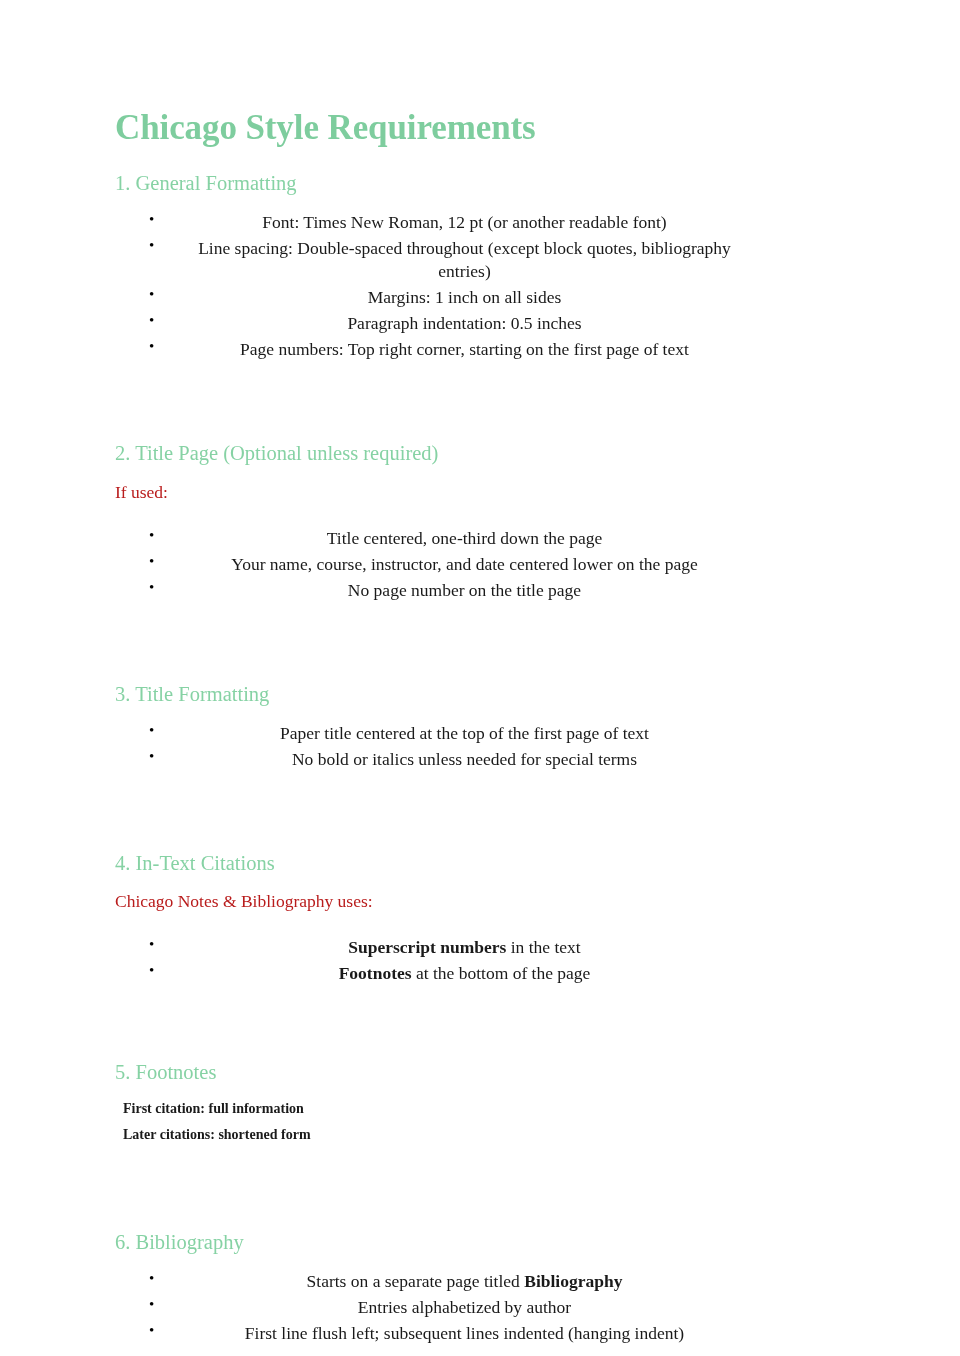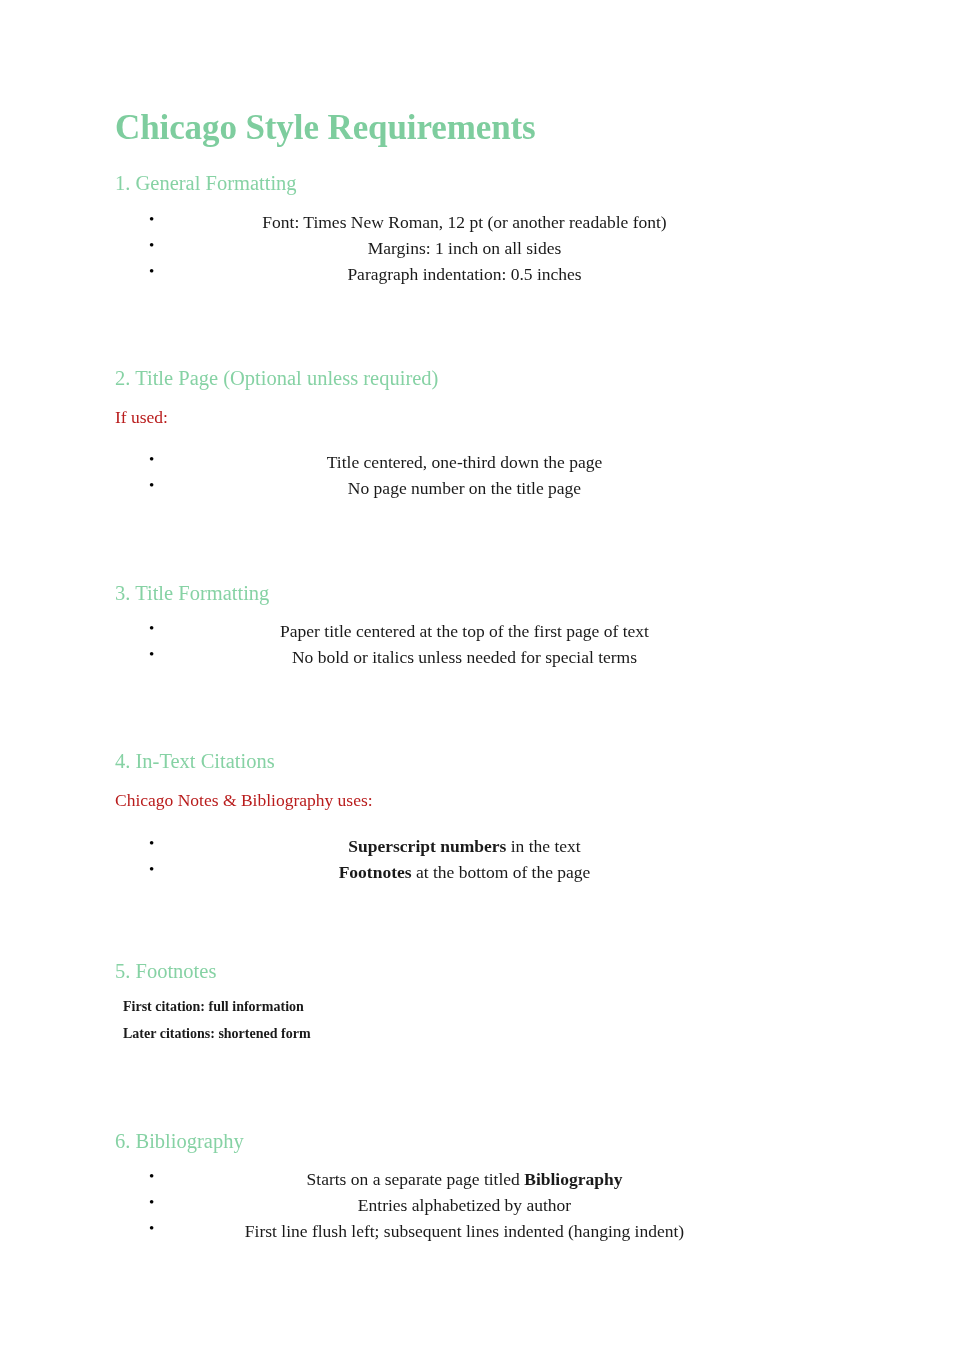--- a/index.html
+++ b/index.html
@@ -83,32 +83,35 @@
 <body>
 
 <div class="page">
 
   <h1 class="doc-title">Chicago Style Requirements</h1>
 
   <div class="section">
     <h2 class="section-heading">1. General Formatting</h2>
     <ul class="bullets">
       <li>Font: Times New Roman, 12 pt (or another readable font)</li>
+      <li>Line spacing: Double-spaced throughout (except block quotes, bibliography entries)</li>
       <li>Margins: 1 inch on all sides</li>
       <li>Paragraph indentation: 0.5 inches</li>
+      <li>Page numbers: Top right corner, starting on the first page of text</li>
     </ul>
   </div>
 
   <div class="gap-section"></div>
 
   <div class="section">
     <h2 class="section-heading">2. Title Page (Optional unless required)</h2>
     <p class="lead">If used:</p>
     <ul class="bullets">
       <li>Title centered, one-third down the page</li>
+      <li>Your name, course, instructor, and date centered lower on the page</li>
       <li>No page number on the title page</li>
     </ul>
   </div>
 
   <div class="gap-section"></div>
 
   <div class="section">
     <h2 class="section-heading">3. Title Formatting</h2>
     <ul class="bullets">
       <li>Paper title centered at the top of the first page of text</li>

